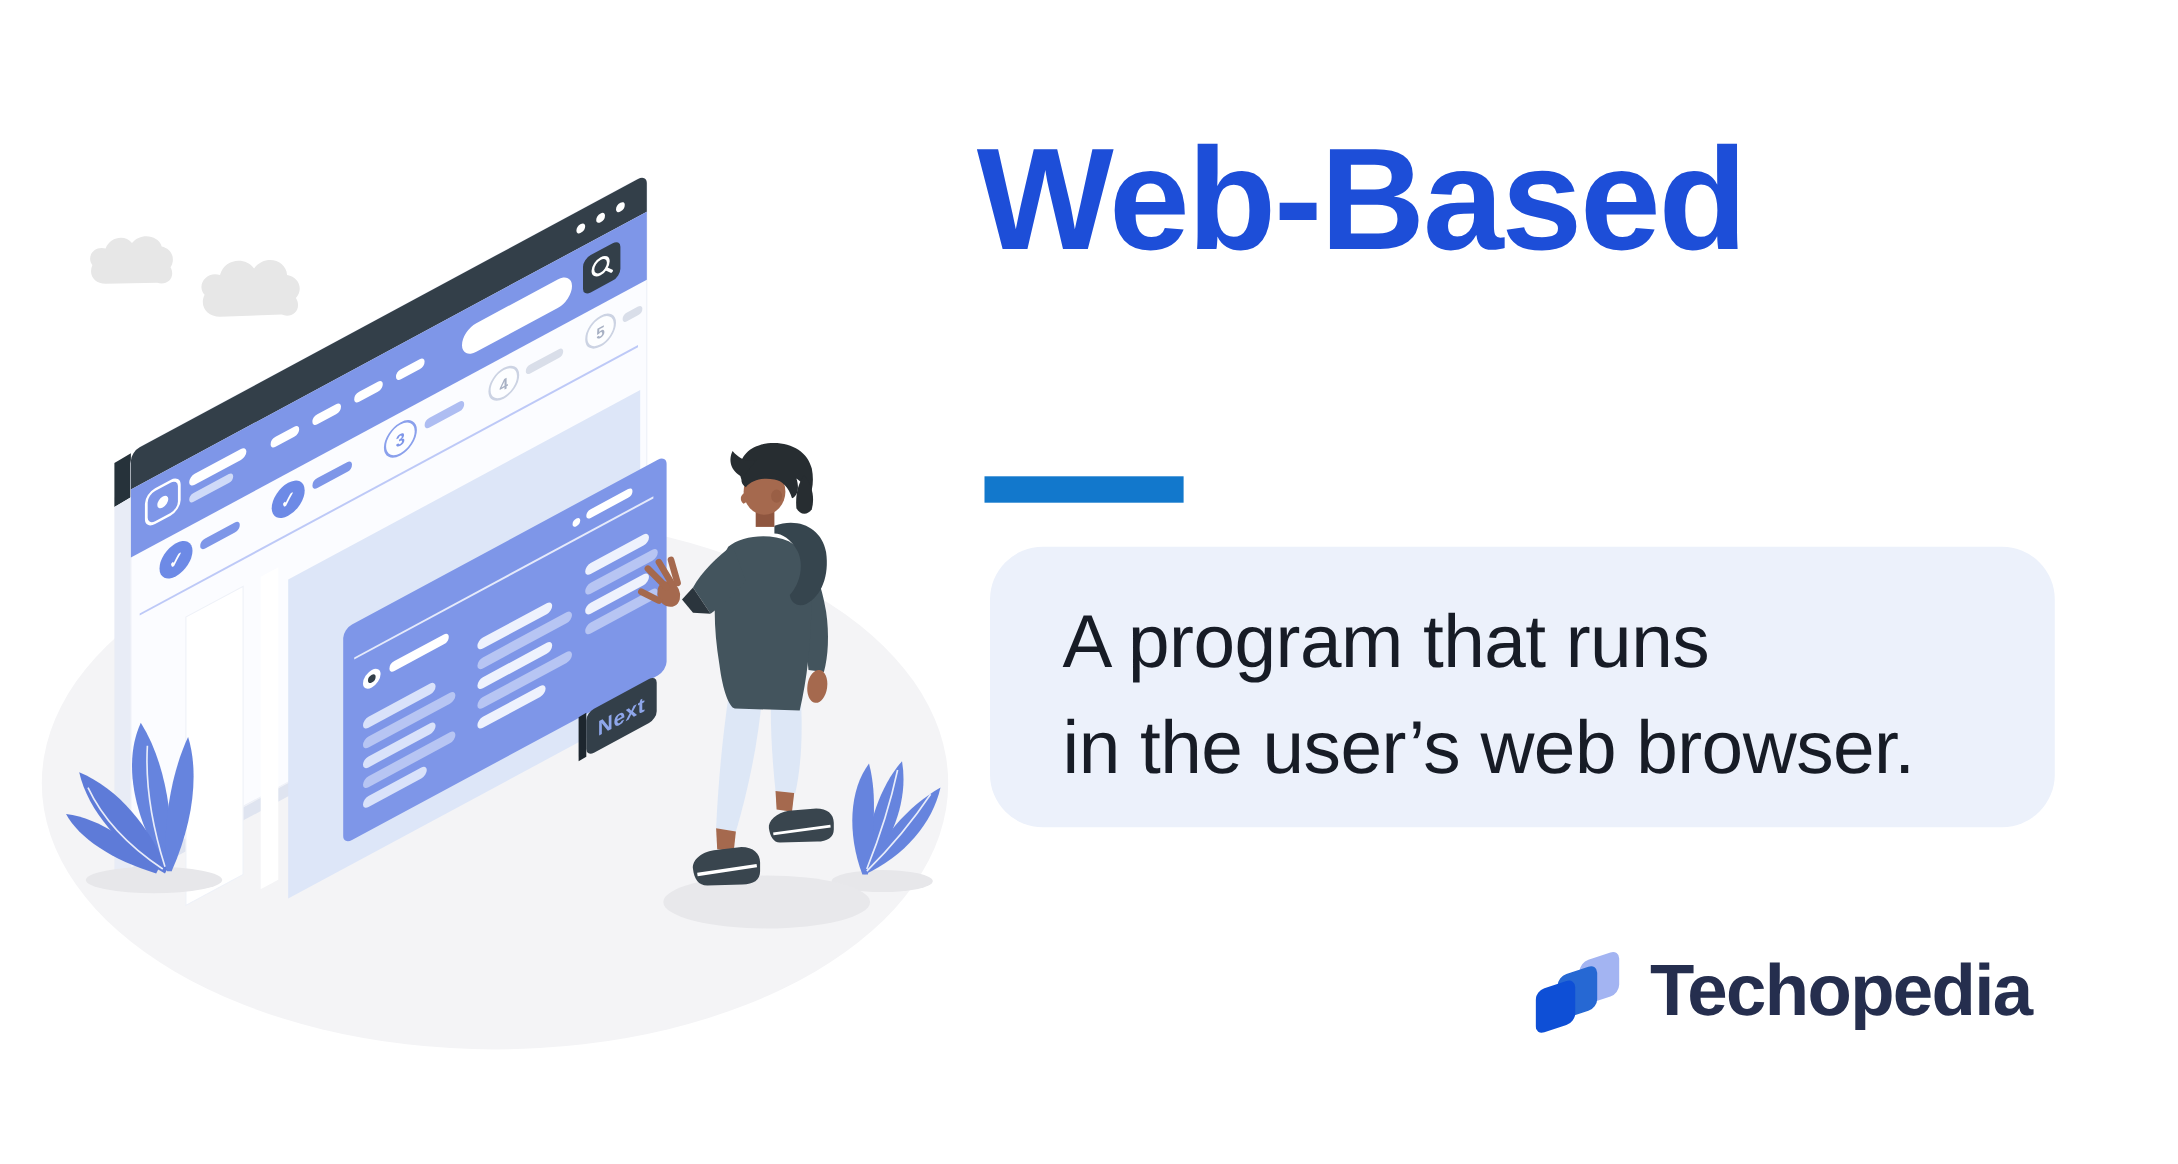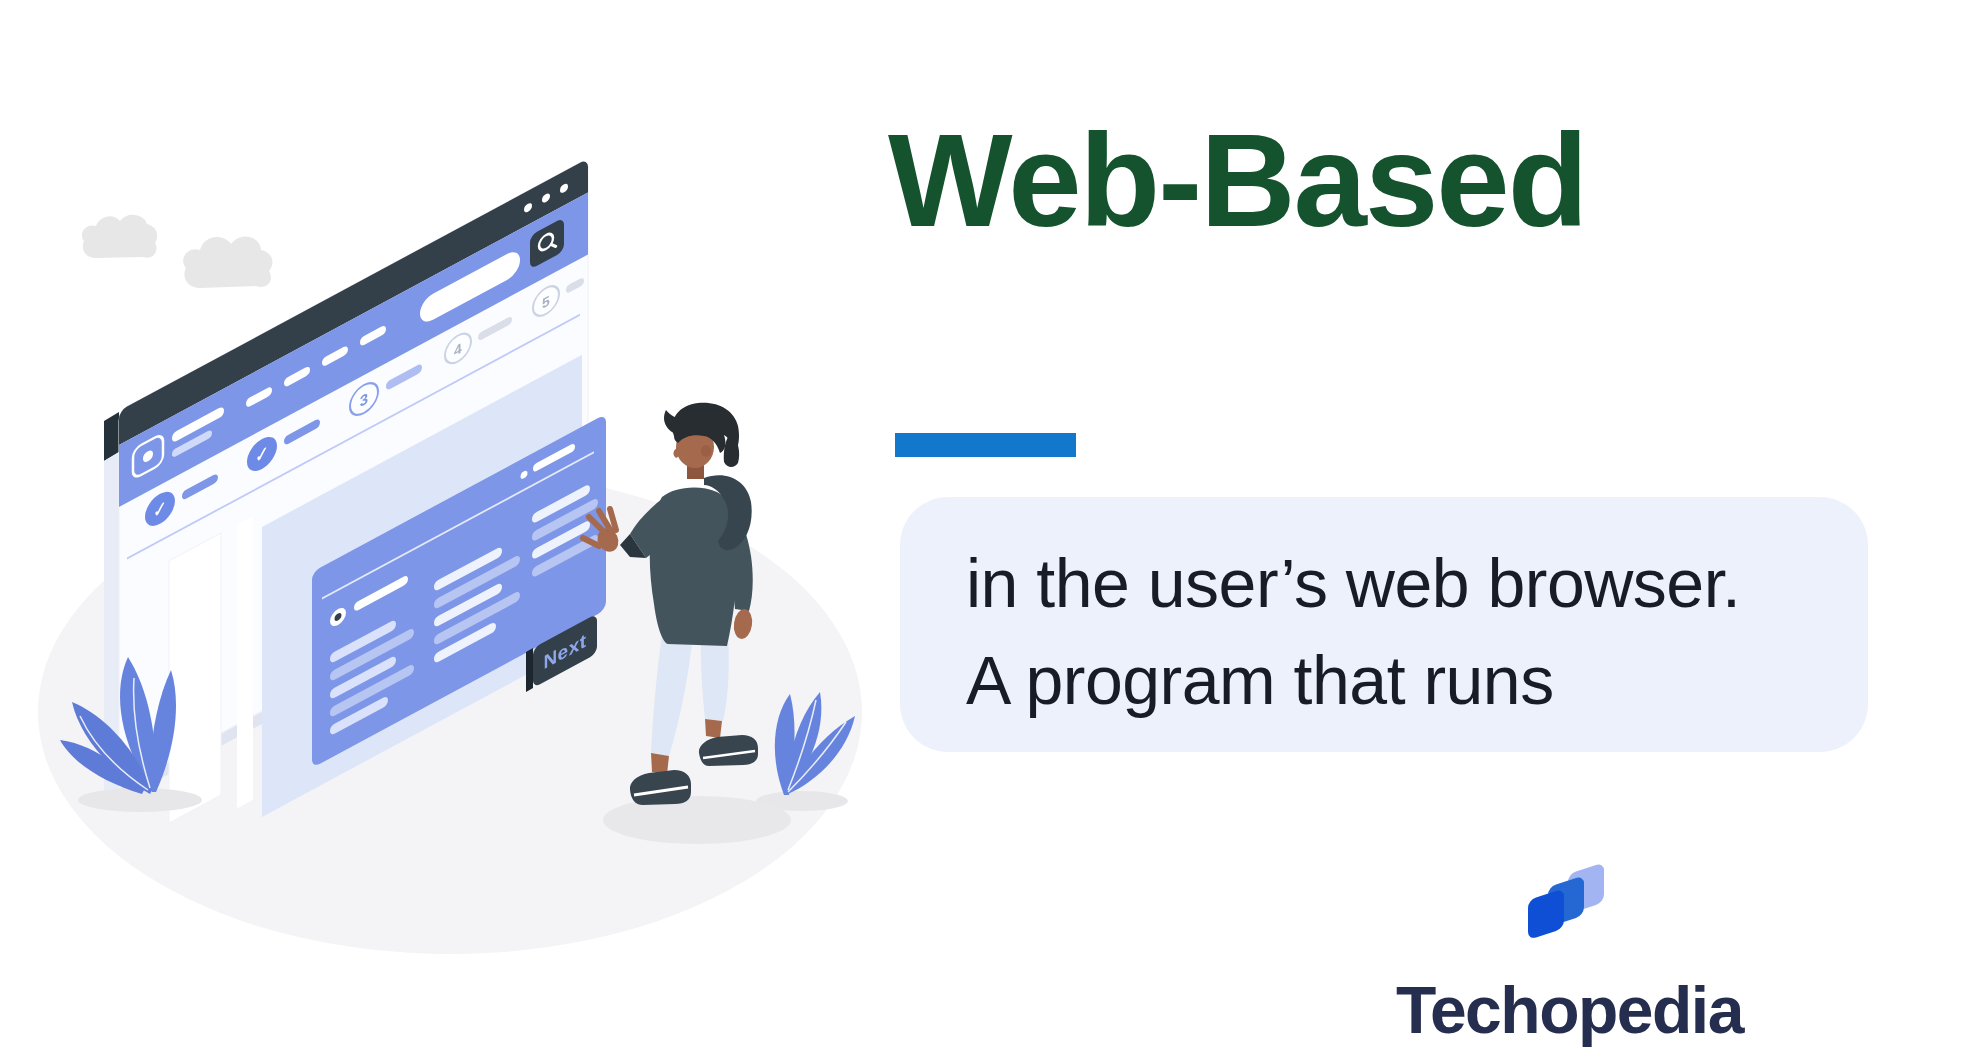--- a/index.html
+++ b/index.html
@@ -4,38 +4,38 @@
 <style>
   html,body{margin:0;padding:0;}
   body{
     width:1980px;height:1058px;position:relative;overflow:hidden;
     background:#ffffff;font-family:"Liberation Sans", sans-serif;
   }
   .illustration{position:absolute;left:0;top:0;width:900px;height:1058px;}
   .headline{
     position:absolute;left:888px;top:85px;
     font-size:132px;line-height:192px;font-weight:700;
-    letter-spacing:-2px;color:#14532d;white-space:nowrap;text-align:right;
+    letter-spacing:-2px;color:#1d4ed8;white-space:nowrap;text-align:right;
   }
   .underline-bar{
     position:absolute;left:895px;top:433px;width:181px;height:24px;
     background:#1278cc;
   }
   .definition-box{
     position:absolute;left:900px;top:497px;width:968px;height:255px;
     background:#ecf1fb;border-radius:48px;box-sizing:border-box;
     padding:38px 40px 0 66px;
   }
   .definition-box .def-line{
     font-size:68px;line-height:97px;color:#171c26;letter-spacing:-0.5px;
     white-space:nowrap;
   }
   .brand{
     position:absolute;left:1396px;top:848px;height:104px;
-    display:flex;align-items:center;gap:22px;flex-direction:column;
+    display:flex;align-items:center;gap:22px;
   }
   .brand-mark{width:82px;height:102px;flex:0 0 auto;}
   .brand-name{
     font-size:66px;font-weight:700;letter-spacing:-1.5px;color:#252e4e;
     white-space:nowrap;
   }
 </style>
 </head>
 <body>
 
@@ -214,22 +214,22 @@
   </g>
 </svg>
 
 <div class="headline">
   <div>Web-Based</div>
 </div>
 
 <div class="underline-bar" style="background-color: rgb(18, 120, 204);"></div>
 
 <div class="definition-box" style="background-color: rgb(236, 241, 251);">
+  <div class="def-line">A program that runs</div>
   <div class="def-line">in the user’s web browser.</div>
-  <div class="def-line">A program that runs</div>
 </div>
 
 <div class="brand">
   <svg class="brand-mark" viewBox="0 0 82 102" aria-hidden="true">
     <g transform="translate(40,26) skewY(-18)">
       <rect width="36" height="40" rx="8" fill="#a3b4f2"></rect>
     </g>
     <g transform="translate(20,39) skewY(-18)">
       <rect width="36" height="40" rx="8" fill="#2668d3"></rect>
     </g>

